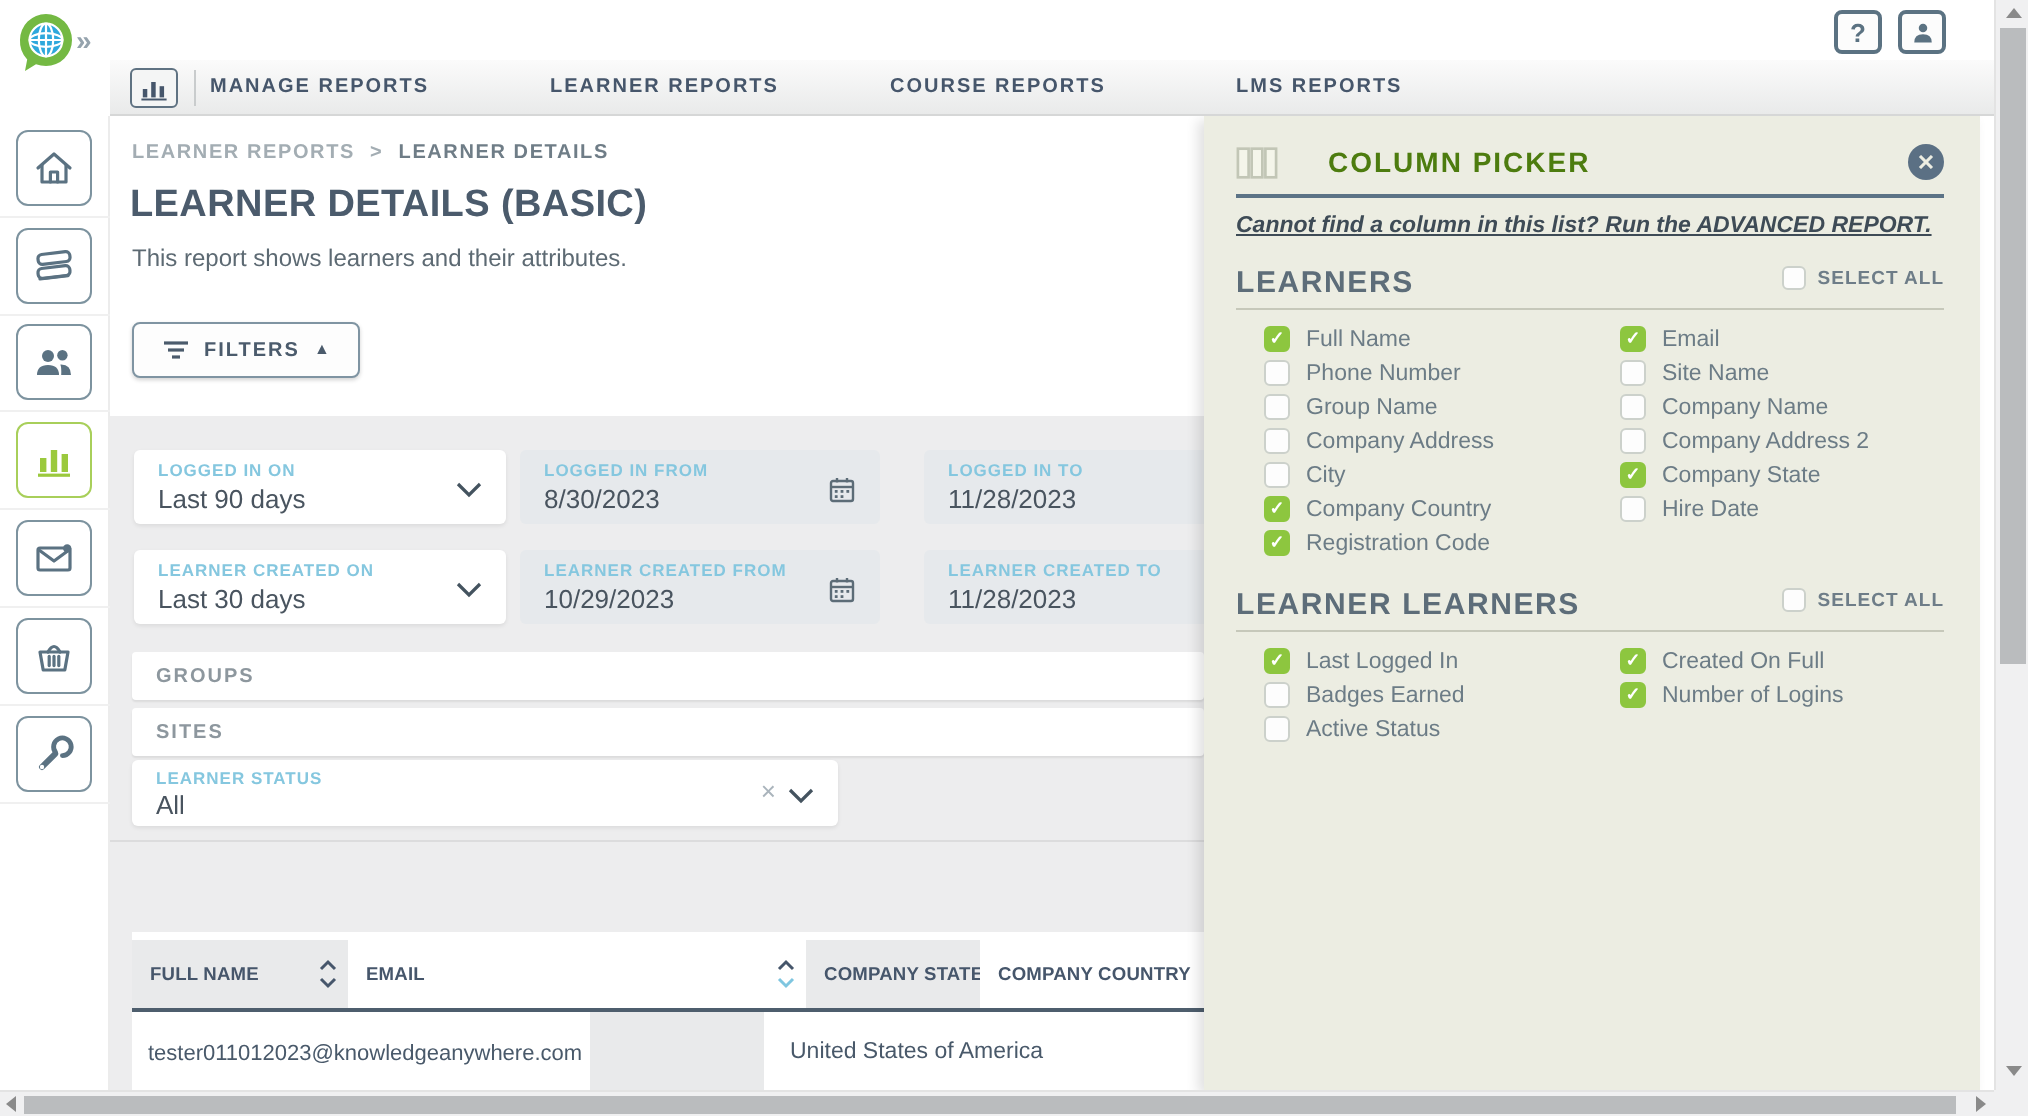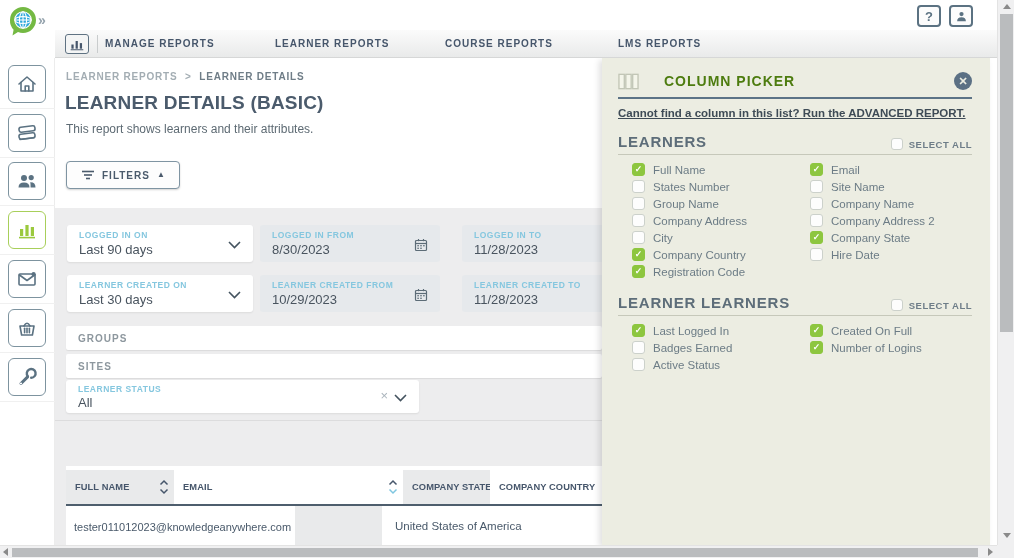--- a/index.html
+++ b/index.html
@@ -97,22 +97,22 @@
   .td.col1{font-size:11px;white-space:nowrap;overflow:hidden;padding-left:8px;}
 
   
   .column-picker{position:absolute;left:602px;top:58px;width:388px;height:487px;background:#ecede2;z-index:2;
        box-shadow:-3px 2px 6px rgba(0,0,0,.12);padding:12px 18px 0 16px;}
   .cp-head{display:flex;align-items:center;height:22px;}
   .cp-title{font-size:14px;font-weight:bold;letter-spacing:1px;color:#4d7c0f;margin-left:25px;}
   .cp-close{margin-left:auto;width:18px;height:18px;border-radius:50%;background:#5b7084;color:#ecede2;
        display:flex;align-items:center;justify-content:center;font-size:11px;font-weight:bold;cursor:pointer;}
   .cp-underline{height:2px;background:#5c7386;margin-top:5px;}
-  .cp-link{margin-top:8px;font-size:11.5px;font-weight:bold;color:#3e4b56;text-decoration:underline;cursor:pointer;width:fit-content;}
-  .cp-sec-head{display:flex;align-items:flex-end;margin-top:14px;border-bottom:1px solid #c6c8ba;padding-bottom:4px;}
+  .cp-link{margin-top:8px;font-size:11.5px;font-weight:bold;color:#3e4b56;text-decoration:underline;cursor:pointer;width:fit-content;font-style:italic;}
+  .cp-sec-head{display:flex;align-items:flex-start;margin-top:14px;border-bottom:1px solid #c6c8ba;padding-bottom:4px;}
   .cp-sec-title{font-size:15px;letter-spacing:.8px;color:#5d6d79;font-weight:600;}
   .cp-select-all{margin-left:auto;display:flex;align-items:center;gap:6px;cursor:pointer;padding-left:44px;}
   .cp-sa-label{font-size:9.5px;font-weight:bold;letter-spacing:.5px;color:#6e7d88;}
   .cp-grid{margin-top:6px;margin-left:14px;display:grid;grid-template-columns:178px 184px;}
   .cp-item{height:17px;display:flex;align-items:center;gap:8px;cursor:pointer;}
   .cbx{width:13px;height:13px;border-radius:3px;background:#fdfdfd;border:1px solid #ccd1cb;flex:none;
        display:flex;align-items:center;justify-content:center;}
   .cbx.sm{width:12px;height:12px;}
   .cbx.on{background:#8dc63f;border-color:#8dc63f;}
   .cbx.on::after{content:"✓";color:#fff;font-size:9px;font-weight:bold;line-height:1;}
@@ -422,21 +422,21 @@
           <div class="cp-item">
             <span class="cbx on"></span>
             <span class="cp-lab">Full Name</span>
           </div>
           <div class="cp-item">
             <span class="cbx on"></span>
             <span class="cp-lab">Email</span>
           </div>
           <div class="cp-item">
             <span class="cbx"></span>
-            <span class="cp-lab">States Number</span>
+            <span class="cp-lab">Phone Number</span>
           </div>
           <div class="cp-item">
             <span class="cbx"></span>
             <span class="cp-lab">Site Name</span>
           </div>
           <div class="cp-item">
             <span class="cbx"></span>
             <span class="cp-lab">Group Name</span>
           </div>
           <div class="cp-item">

